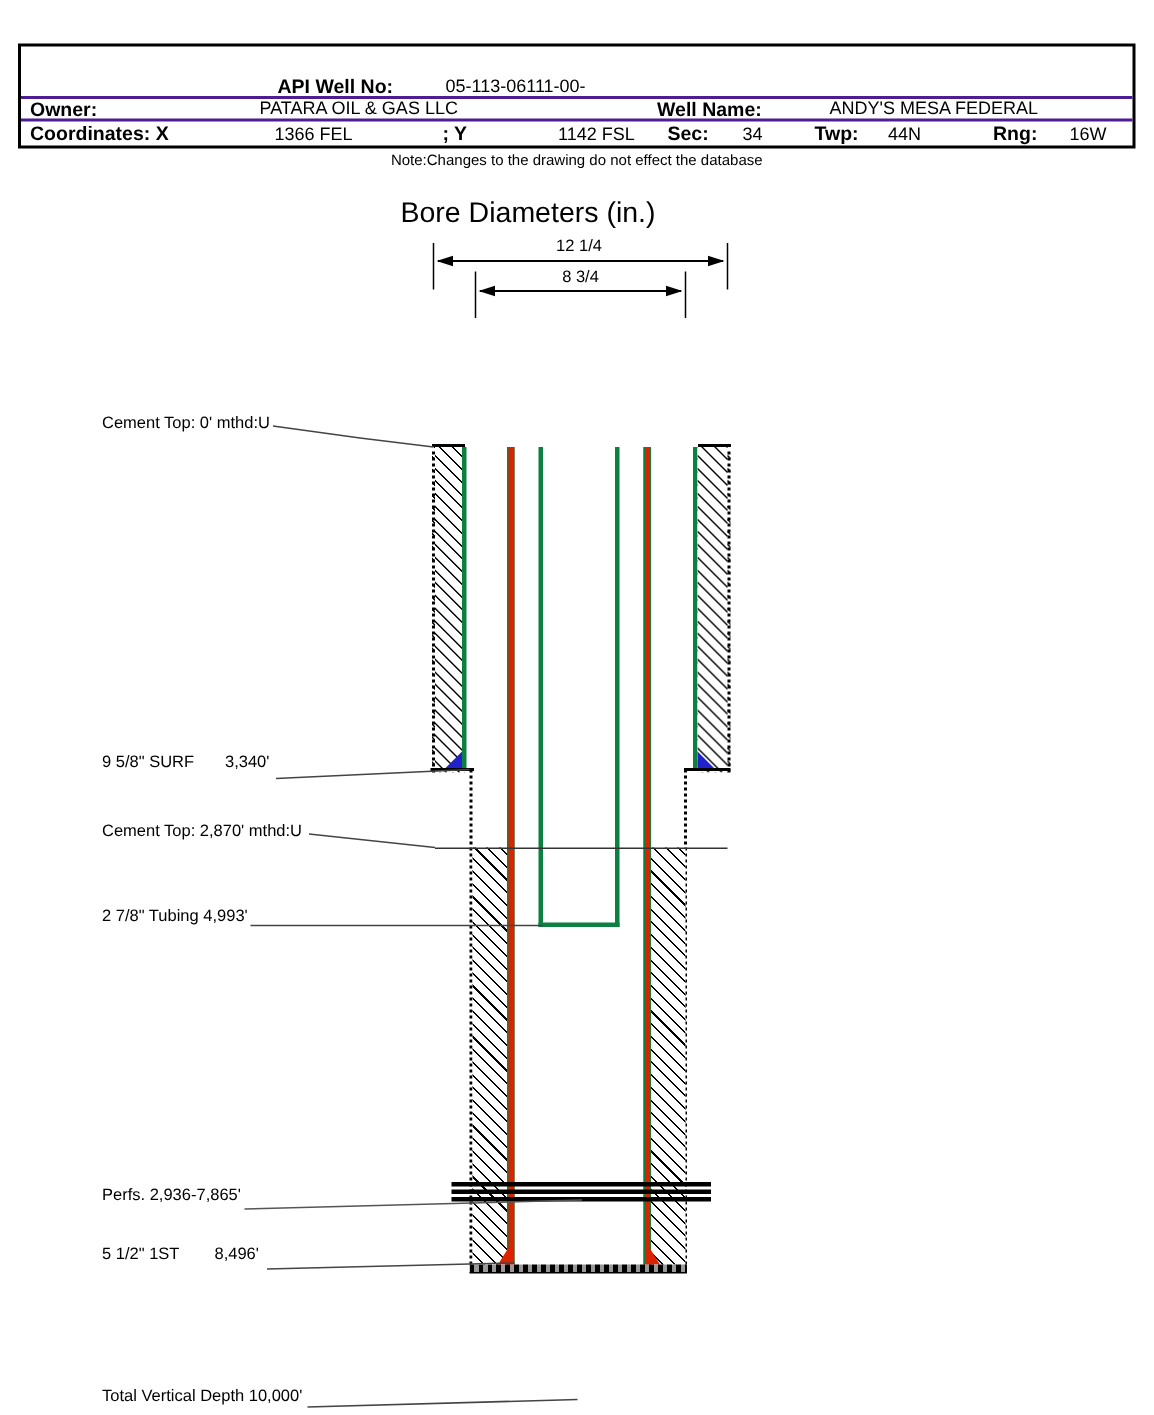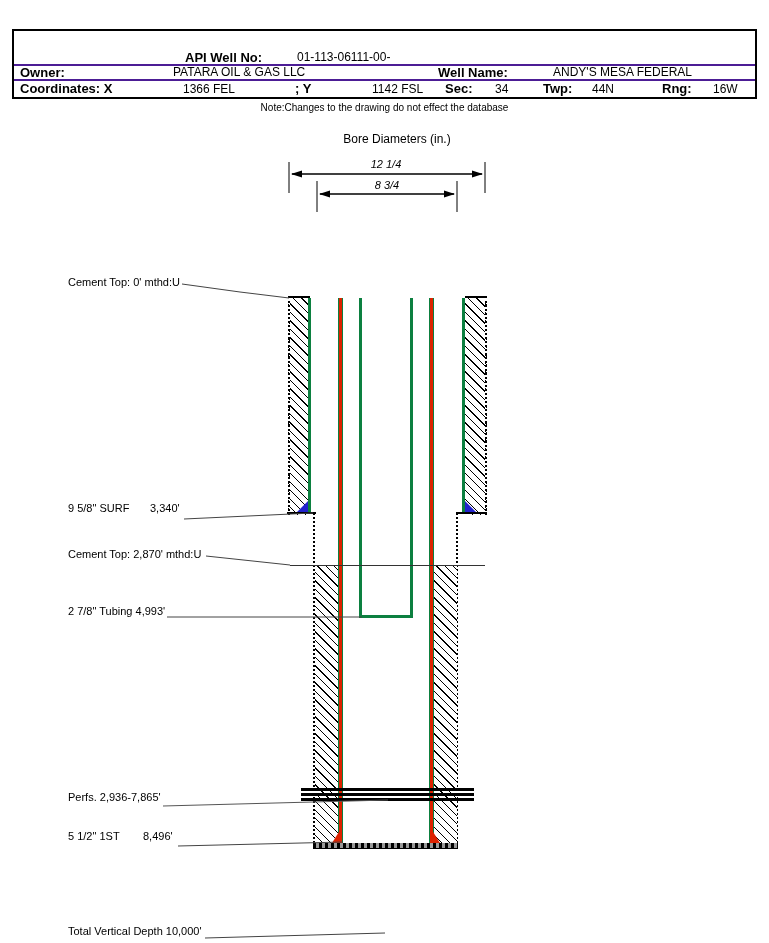--- a/index.html
+++ b/index.html
@@ -21,22 +21,22 @@
   .trow + .trow{border-top:2px solid #4c1d95;}
   .trow span{position:absolute;white-space:nowrap;}
   .r1{height:13px;line-height:13px;margin-top:20px;}
   .r2{height:13px;line-height:13px;}
   .r3{height:14px;line-height:14px;}
   .r4{height:16px;line-height:16px;}
   .lbl{font-weight:bold;font-size:13px;}
   .val{font-size:12px;}
   .note{left:0;top:102px;width:769px;text-align:center;font-size:10px;}
   
-  .bore-title{left:267px;top:132px;width:260px;text-align:center;font-size:12px;}
-  .dim-label{font-size:11px;width:60px;text-align:center;font-style:italic;}
+  .bore-title{left:267px;top:132px;width:260px;text-align:left;font-size:19px;}
+  .dim-label{font-size:11px;width:60px;text-align:center;}
   
   .hatch{
     background-color:#fff;
     background-image:repeating-linear-gradient(45deg,transparent 0,transparent 5px,#000 5px,#000 6px);
   }
   .dotted-l{border-left:2px dotted #000;}
   .dotted-r{border-right:2px dotted #000;}
   .cap-t{border-top:2px solid #000;}
   .green{background:var(--casing-green);}
   .prod{
@@ -59,21 +59,21 @@
 </style>
 </head>
 <body>
 
 <div class="page">
 
 
   <div class="abs info-table">
     <div class="trow r1">
       <span class="lbl" style="left:171px">API Well No:</span>
-      <span class="val" style="left:283px">01-113-06111-00-</span>
+      <span class="val" style="left:283px">05-113-06111-00-</span>
     </div>
     <div class="trow r2">
       <span class="lbl" style="left:6px">Owner:</span>
       <span class="val" style="left:159px">PATARA OIL &amp; GAS LLC</span>
       <span class="lbl" style="left:424px">Well Name:</span>
       <span class="val" style="left:539px">ANDY'S MESA FEDERAL</span>
     </div>
     <div class="trow r4">
       <span class="lbl" style="left:6px">Coordinates: X</span>
       <span class="val" style="left:169px">1366 FEL</span>

